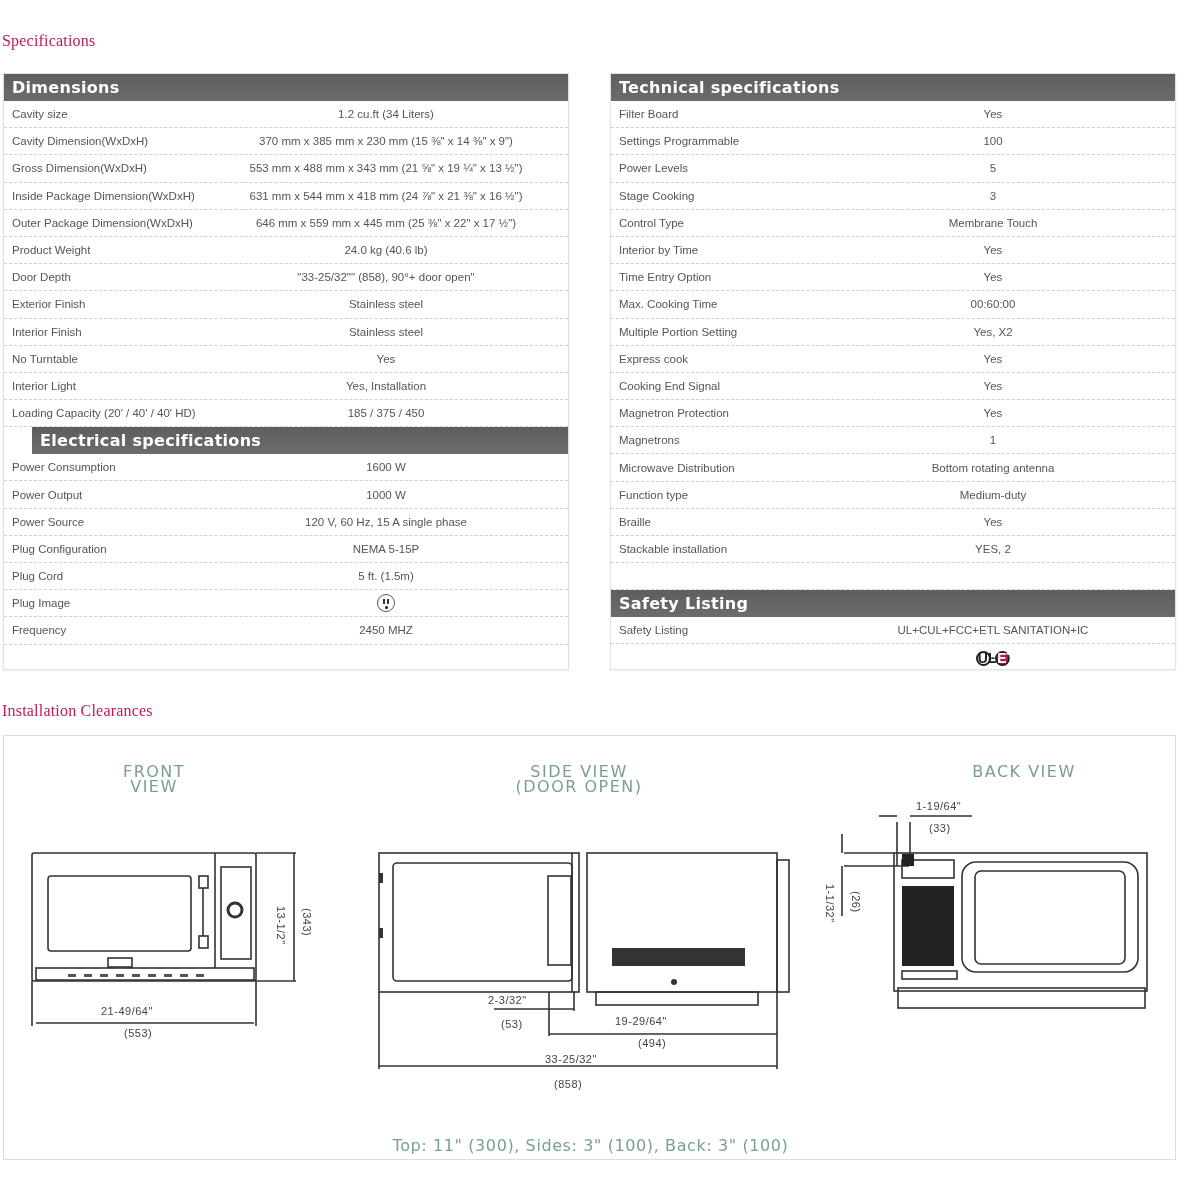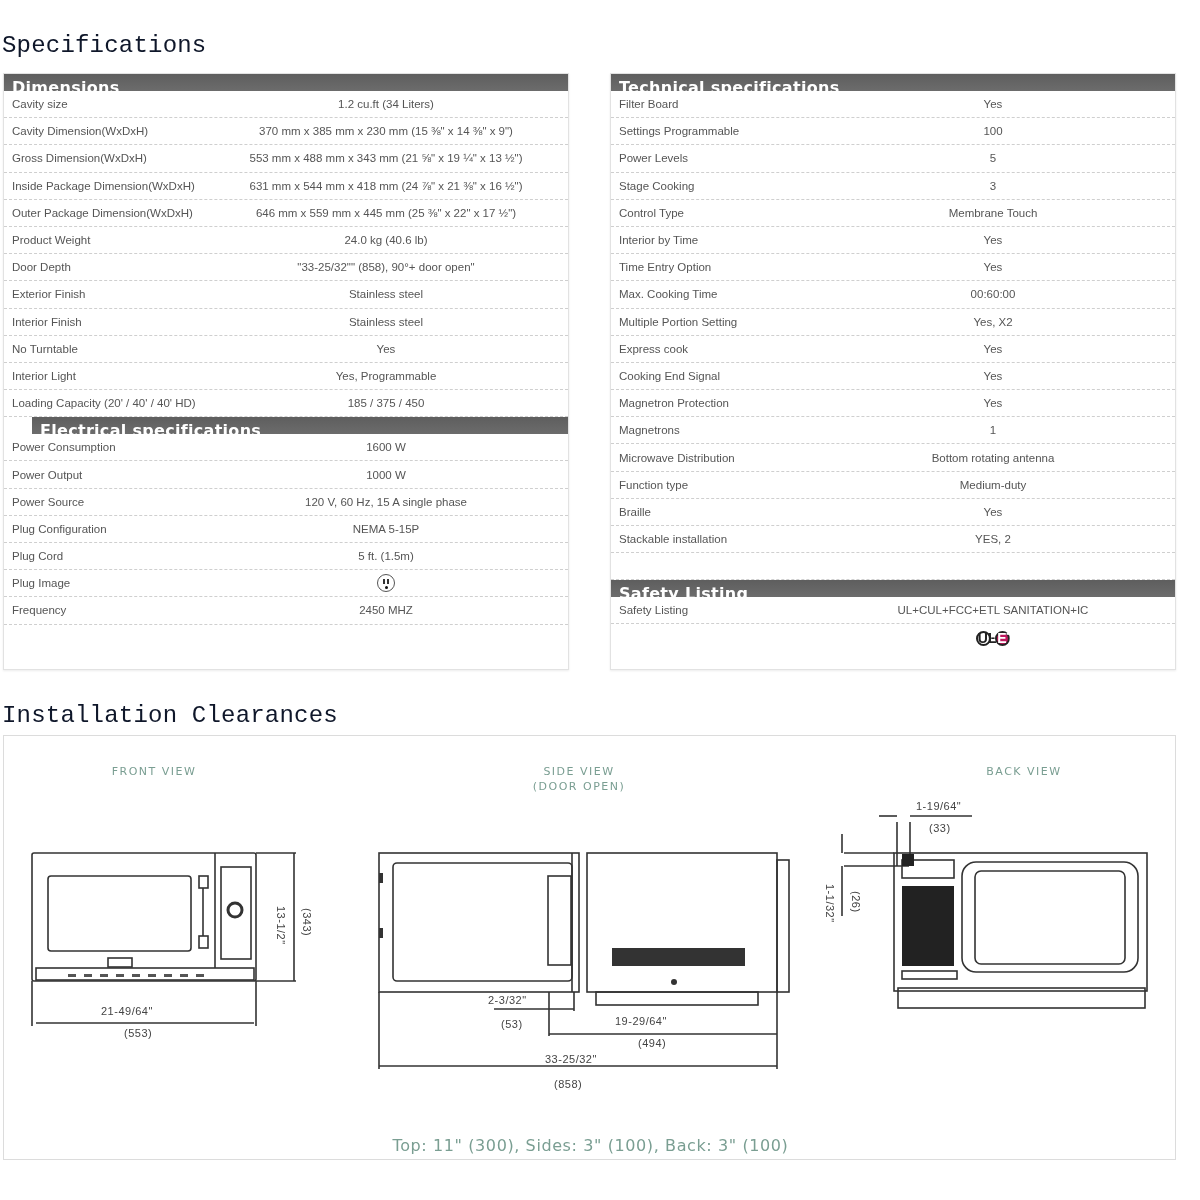--- a/index.html
+++ b/index.html
@@ -3,29 +3,29 @@
 <meta charset="utf-8">
 <style>
   * { box-sizing: border-box; margin: 0; padding: 0; }
   body {
     width: 1200px; height: 1200px; background: #ffffff;
     font-family: "Liberation Sans", sans-serif; color: #333;
     position: relative; overflow: hidden;
   }
   .section-title {
     position: absolute; left: 2px;
-    font-family: Liberation Mono, monospace;
-    font-size: 24px; color: #0f172a; letter-spacing: 0.2px;
+    font-family: Liberation Serif, serif;
+    font-size: 16px; color: #be185d; letter-spacing: 0.2px;
   }
   .panel {
     position: absolute; background: #fff;
     border: 1px solid #e2e2e2; box-shadow: 0 1px 2px rgba(0,0,0,0.08);
   }
   .panel-header {
-    height: 17px; background: linear-gradient(#5e5e5e, #6c6c6c);
+    height: 27px; background: linear-gradient(#5e5e5e, #6c6c6c);
     color: #fff; font-weight: bold; font-size: 16px;
     padding: 4px 8px; letter-spacing: 0.3px;
     font-family: "DejaVu Sans", sans-serif;
   }
   .row {
     display: flex; align-items: center; height: 27.2px;
     border-bottom: 1px dashed #cfcfcf; font-size: 11.5px; color: #555;
   }
   .row .label { width: 200px; padding-left: 8px; white-space: nowrap; overflow: hidden; }
   .row .value { flex: 1; text-align: center; white-space: nowrap; }
@@ -43,21 +43,21 @@
   .cert .c1, .cert .c2 {
     display: inline-block; width: 15px; height: 15px; border: 2px solid #222; border-radius: 50%;
     font-size: 14px; line-height: 11px; text-align: left; vertical-align: middle;
   }
   .cert .c2 { background: #be185d; color: #fff; }
   .install-frame {
     position: absolute; left: 3px; top: 735px; width: 1173px; height: 425px;
     border: 1px solid #dcdcdc; background: #fff;
   }
   .view-label {
-    position: absolute; font-size: 11px; color: #7a9e92; letter-spacing: 1.5px;
+    position: absolute; font-size: 16px; color: #7a9e92; letter-spacing: 1.5px;
     text-align: center; font-family: "DejaVu Sans", sans-serif; line-height: 15px;
   }
   .dim { position: absolute; font-size: 11px; color: #444; letter-spacing: 0.5px; white-space: nowrap; }
   .dim.vert { transform: rotate(90deg); transform-origin: left top; }
   .footer-note {
     position: absolute; left: 0; width: 1173px; top: 400px; text-align: center;
     font-size: 16px; color: #7a9e92; letter-spacing: 0.6px; font-family: "DejaVu Sans", sans-serif;
   }
   svg { position: absolute; overflow: visible; }
 </style>
@@ -104,21 +104,21 @@
       <div class="row">
         <span class="label">Interior Finish</span>
         <span class="value">Stainless steel</span>
       </div>
       <div class="row">
         <span class="label">No Turntable</span>
         <span class="value">Yes</span>
       </div>
       <div class="row">
         <span class="label">Interior Light</span>
-        <span class="value">Yes, Programmable</span>
+        <span class="value">Yes, Installation</span>
       </div>
       <div class="row">
         <span class="label">Loading Capacity (20' / 40' / 40' HD)</span>
         <span class="value">185 / 375 / 450</span>
       </div>
     </div>
   <div class="panel-header" style="margin-top:0;margin-left:28px;">Electrical specifications</div>
   <div id="elec-rows">
       <div class="row">
         <span class="label">Power Consumption</span>

